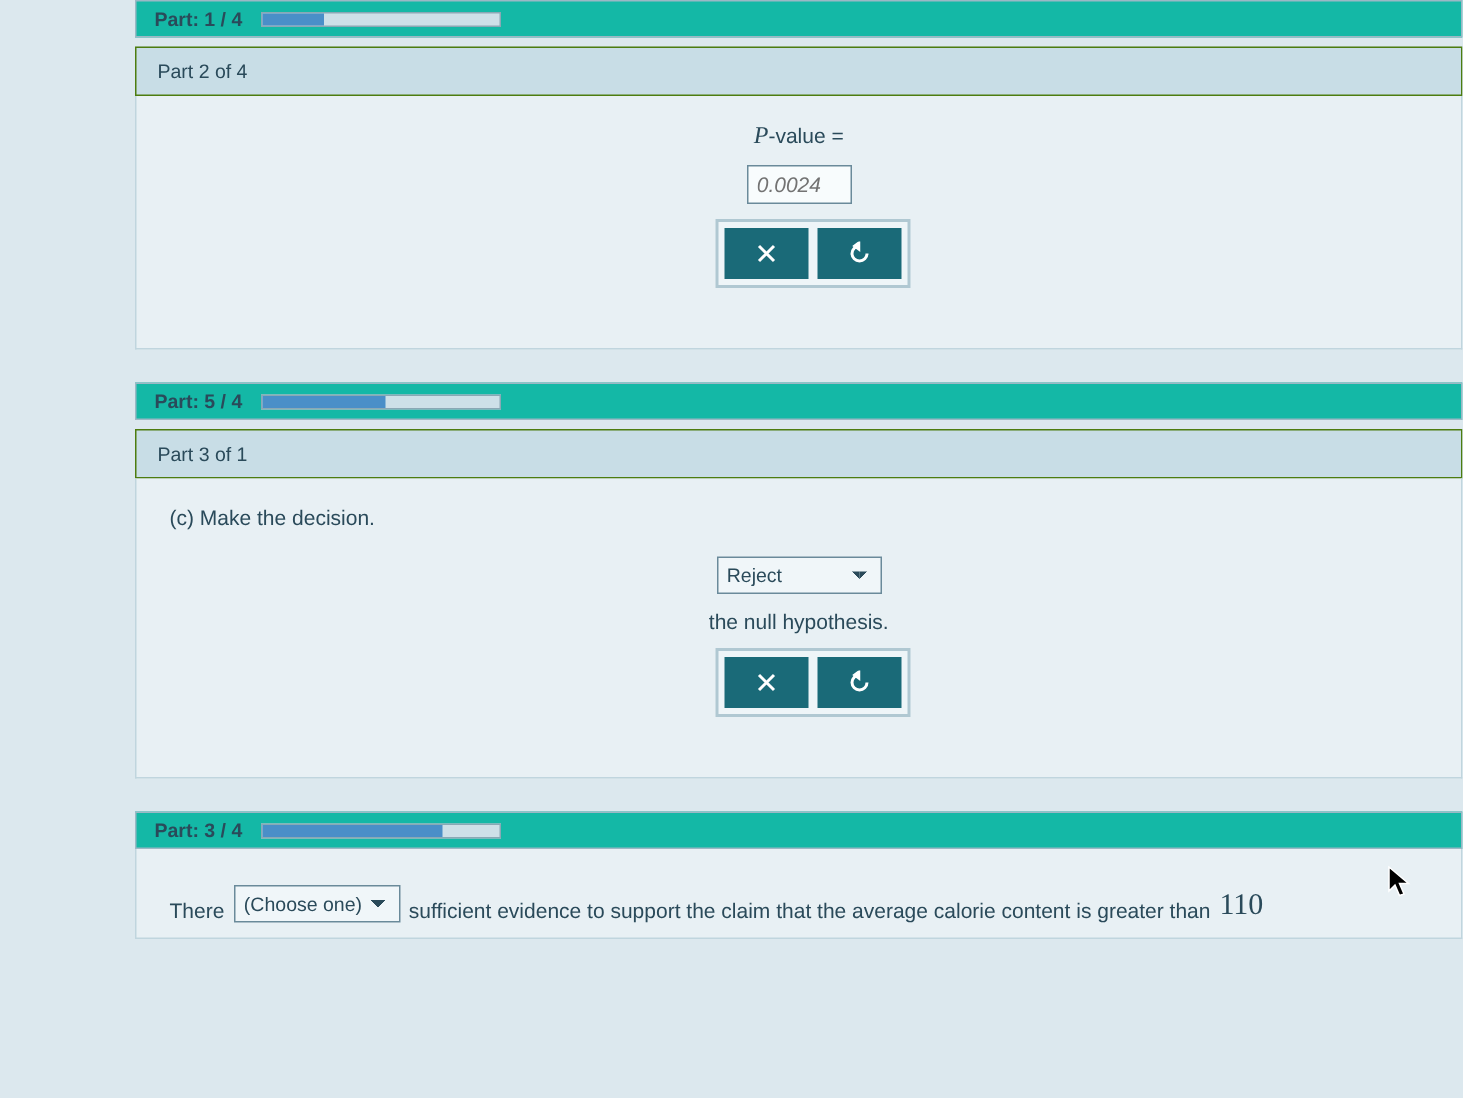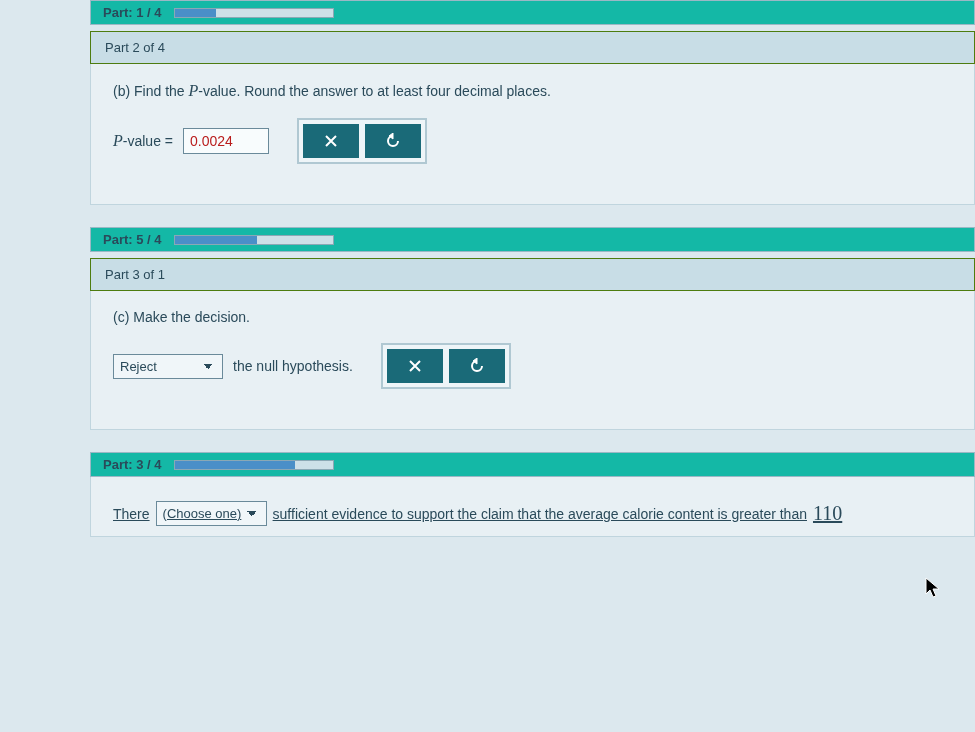--- a/index.html
+++ b/index.html
@@ -61,33 +61,35 @@
   .instruction .italic-var {
     font-style: italic;
     font-family: Georgia, serif;
     font-size: 16px;
   }
   .answer-row {
     display: flex;
     align-items: center;
     gap: 10px;
     font-size: 14px;
+    flex-direction: column;
   }
   .answer-row .italic-var {
     font-style: italic;
     font-family: Georgia, serif;
     font-size: 16px;
   }
   input[type="text"].ans-input {
     border: 1px solid #6a8a9a;
     padding: 4px 6px;
-    width: 86px;
+    width: 70px;
     font-size: 14px;
     background: #f8fcfd;
-    color: #b91c1c;
+    color: #737373;
+    font-style: italic;
   }
   select.ans-select {
     border: 1px solid #6a8a9a;
     padding: 4px 24px 4px 6px;
     font-size: 13px;
     background: #f0f6f9;
     color: #2a4a5a;
     appearance: none;
     background-image: linear-gradient(45deg, transparent 50%, #2a4a5a 50%), linear-gradient(135deg, #2a4a5a 50%, transparent 50%);
     background-position: calc(100% - 14px) center, calc(100% - 9px) center;
@@ -117,50 +119,45 @@
   .btn svg { width: 16px; height: 16px; fill: #fff; stroke: #fff; }
   .spacer { height: 22px; }
   .cursor-arrow {
     position: absolute;
     left: 925px;
     top: 577px;
     pointer-events: none;
   }
   .sentence-line {
     display: flex;
-    align-items: center;
+    align-items: flex-end;
     gap: 6px;
     flex-wrap: wrap;
     font-size: 14px;
     margin-top: 6px;
-    text-decoration: underline;
   }
   .big-num {
     font-family: Georgia, serif;
     font-size: 20px;
   }
 </style>
 </head>
 <body>
 
 <div class="container">
 
   <div class="progress-header">
     <span>Part: 1 / 4</span>
     <div class="progress-bar-wrap">
       <div class="progress-fill" style="width:26%"></div>
     </div>
   </div>
 
   <div class="part-title">Part 2 of 4</div>
   <div class="part-body">
-    <div class="instruction">
-      <span>(b)</span>
-      <span>Find the </span><span class="italic-var">P</span><span>-value. Round the answer to at least four decimal places.</span>
-    </div>
     <div class="answer-row">
       <span><span class="italic-var">P</span><span>-value =</span></span>
       <input type="text" class="ans-input" value="0.0024" style="">
       <div class="btn-group">
         <button class="btn">
           <svg viewBox="0 0 16 16">
               <path d="M3 3 L13 13 M13 3 L3 13" stroke-width="2" fill="none"></path>
             </svg>
         </button>
         <button class="btn">

